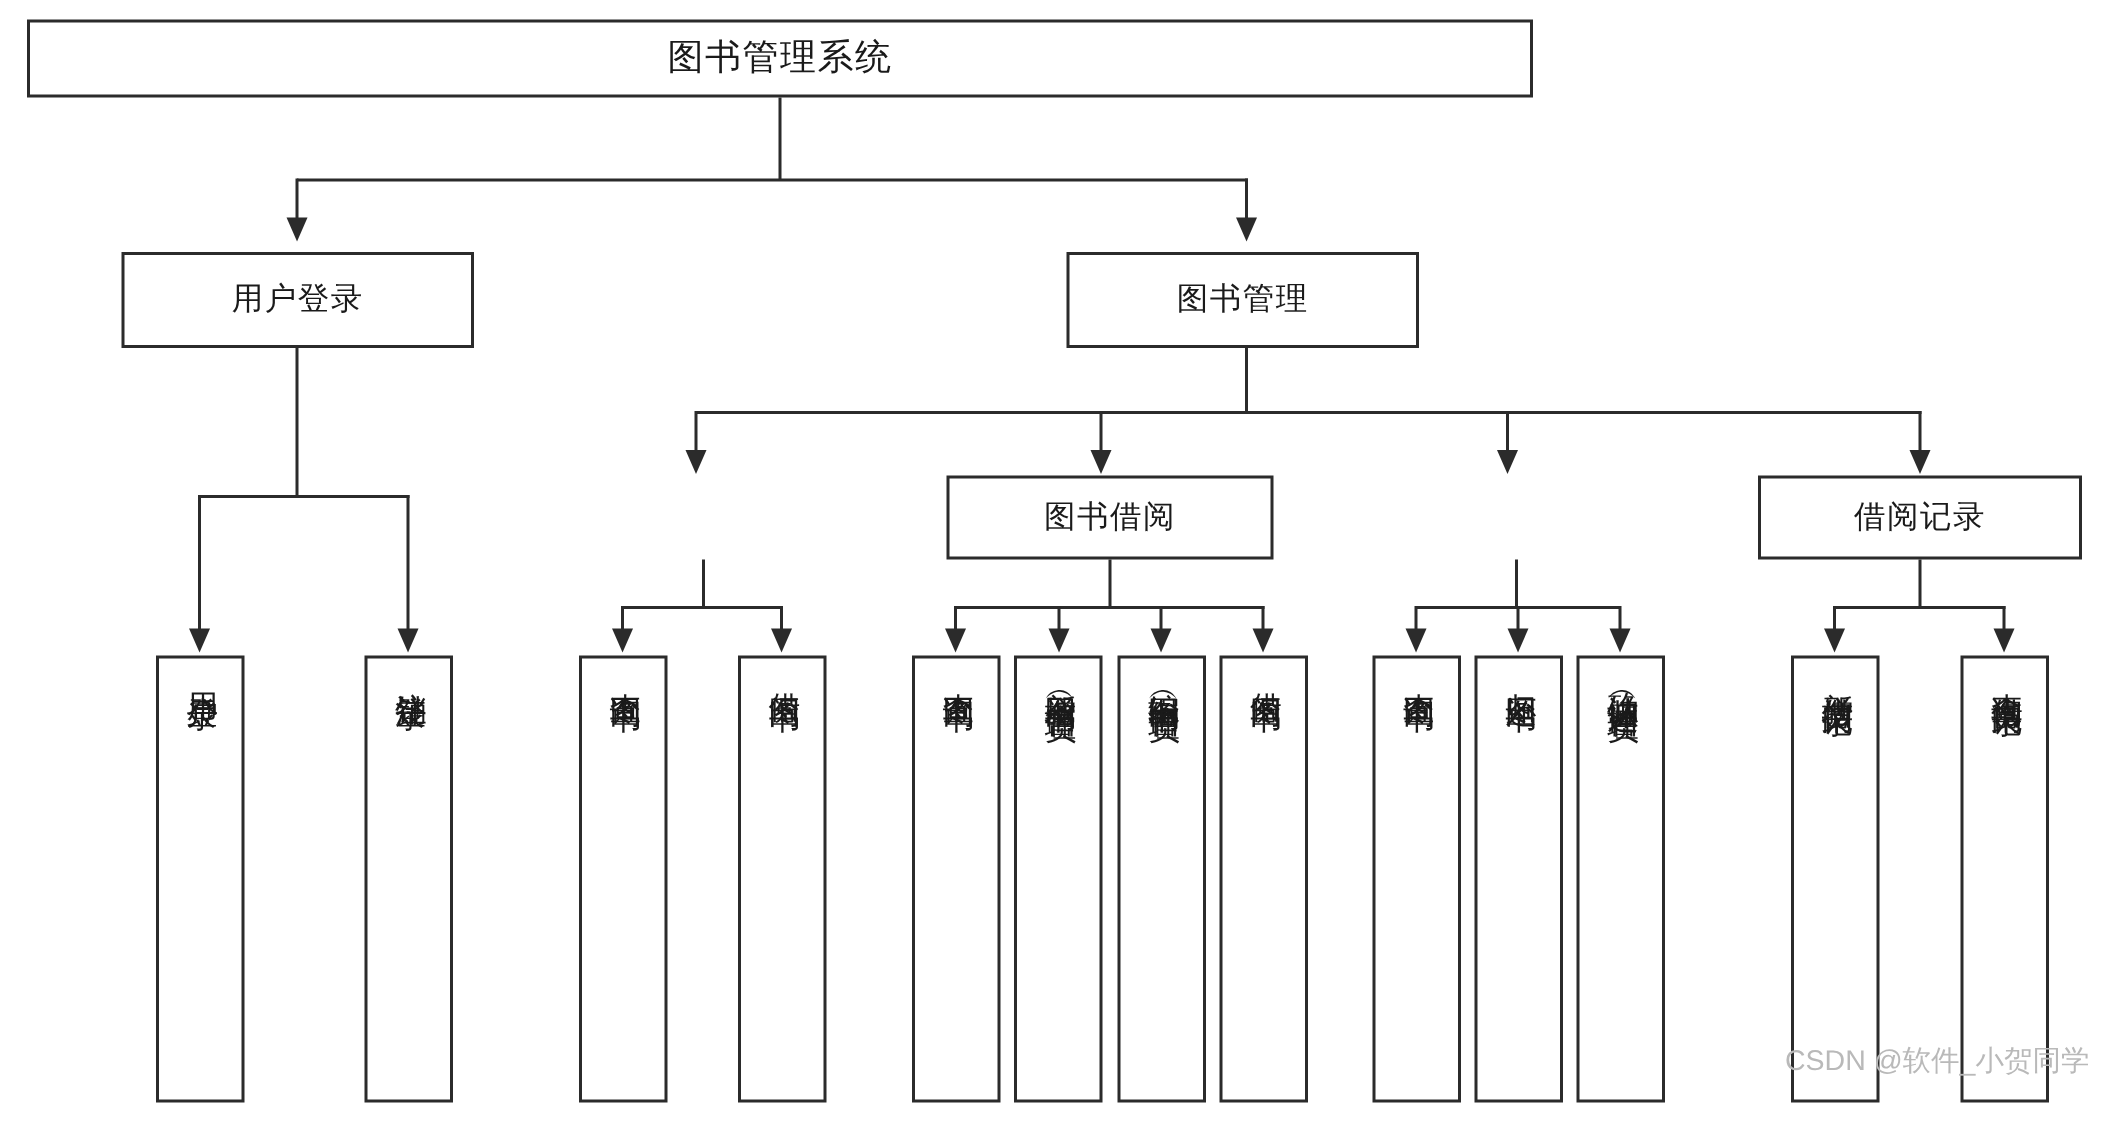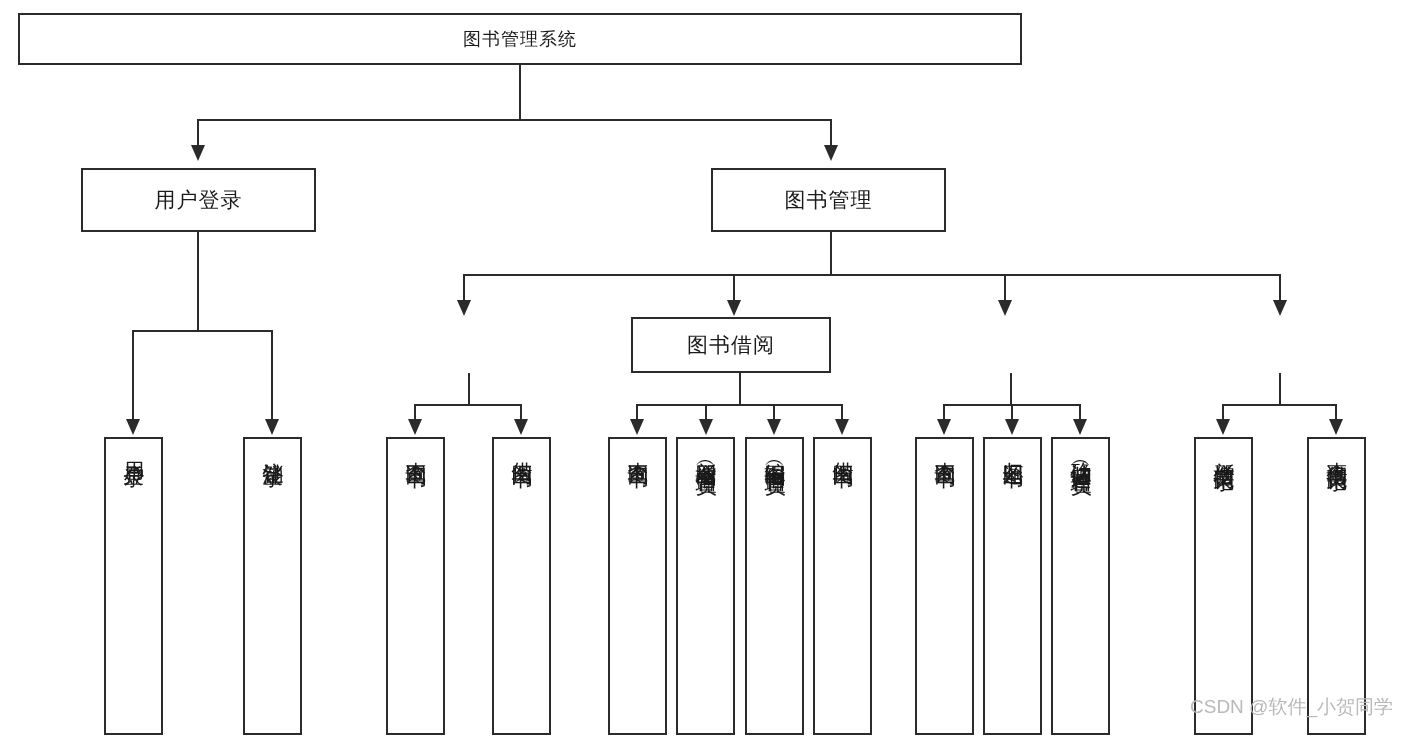--- a/index.html
+++ b/index.html
@@ -21,21 +21,21 @@
     align-items:center;
     justify-content:center;
     color:#1a1a1a;
   }
   .node .lbl{
     font-size:21px;
     line-height:1.15;
     letter-spacing:1px;
     white-space:nowrap;
   }
-  .node.root .lbl{font-size:18px;}
+  .node.root .lbl{font-size:24px;}
   .node.leaf{
     border:2px solid #2b2b2b;
     align-items:flex-start;
     justify-content:center;
     padding-top:6px;
   }
   .node.leaf .lbl{
     writing-mode:vertical-rl;
     text-orientation:upright;
     font-size:21px;
@@ -110,22 +110,25 @@
 
   <div class="edge v" style="left:733px;top:274px;width:2px;height:28px;"></div>
   <div class="arrow" style="left:727px;top:300px;"></div>
 
   <div class="edge v" style="left:1004px;top:274px;width:2px;height:28px;"></div>
   <div class="arrow" style="left:998px;top:300px;"></div>
 
   <div class="edge v" style="left:1279px;top:274px;width:2px;height:28px;"></div>
   <div class="arrow" style="left:1273px;top:300px;"></div>
 
-  <div class="node" style="left:631px;top:317px;width:200px;height:56px;">
+  <div class="node" style="left:631px;top:317px;width:218px;height:56px;">
     <span class="lbl">图书借阅</span>
+  </div>
+  <div class="node" style="left:1172px;top:317px;width:216px;height:56px;">
+    <span class="lbl">借阅记录</span>
   </div>
 
   <div class="edge v" style="left:468px;top:373px;width:2px;height:32px;"></div>
   <div class="edge h" style="left:415px;top:404px;width:107px;height:2px;"></div>
   <div class="edge v" style="left:414px;top:404px;width:2px;height:17px;"></div>
   <div class="arrow" style="left:408px;top:419px;"></div>
   <div class="edge v" style="left:520px;top:404px;width:2px;height:17px;"></div>
   <div class="arrow" style="left:514px;top:419px;"></div>
 
   <div class="edge v" style="left:739px;top:373px;width:2px;height:32px;"></div>

